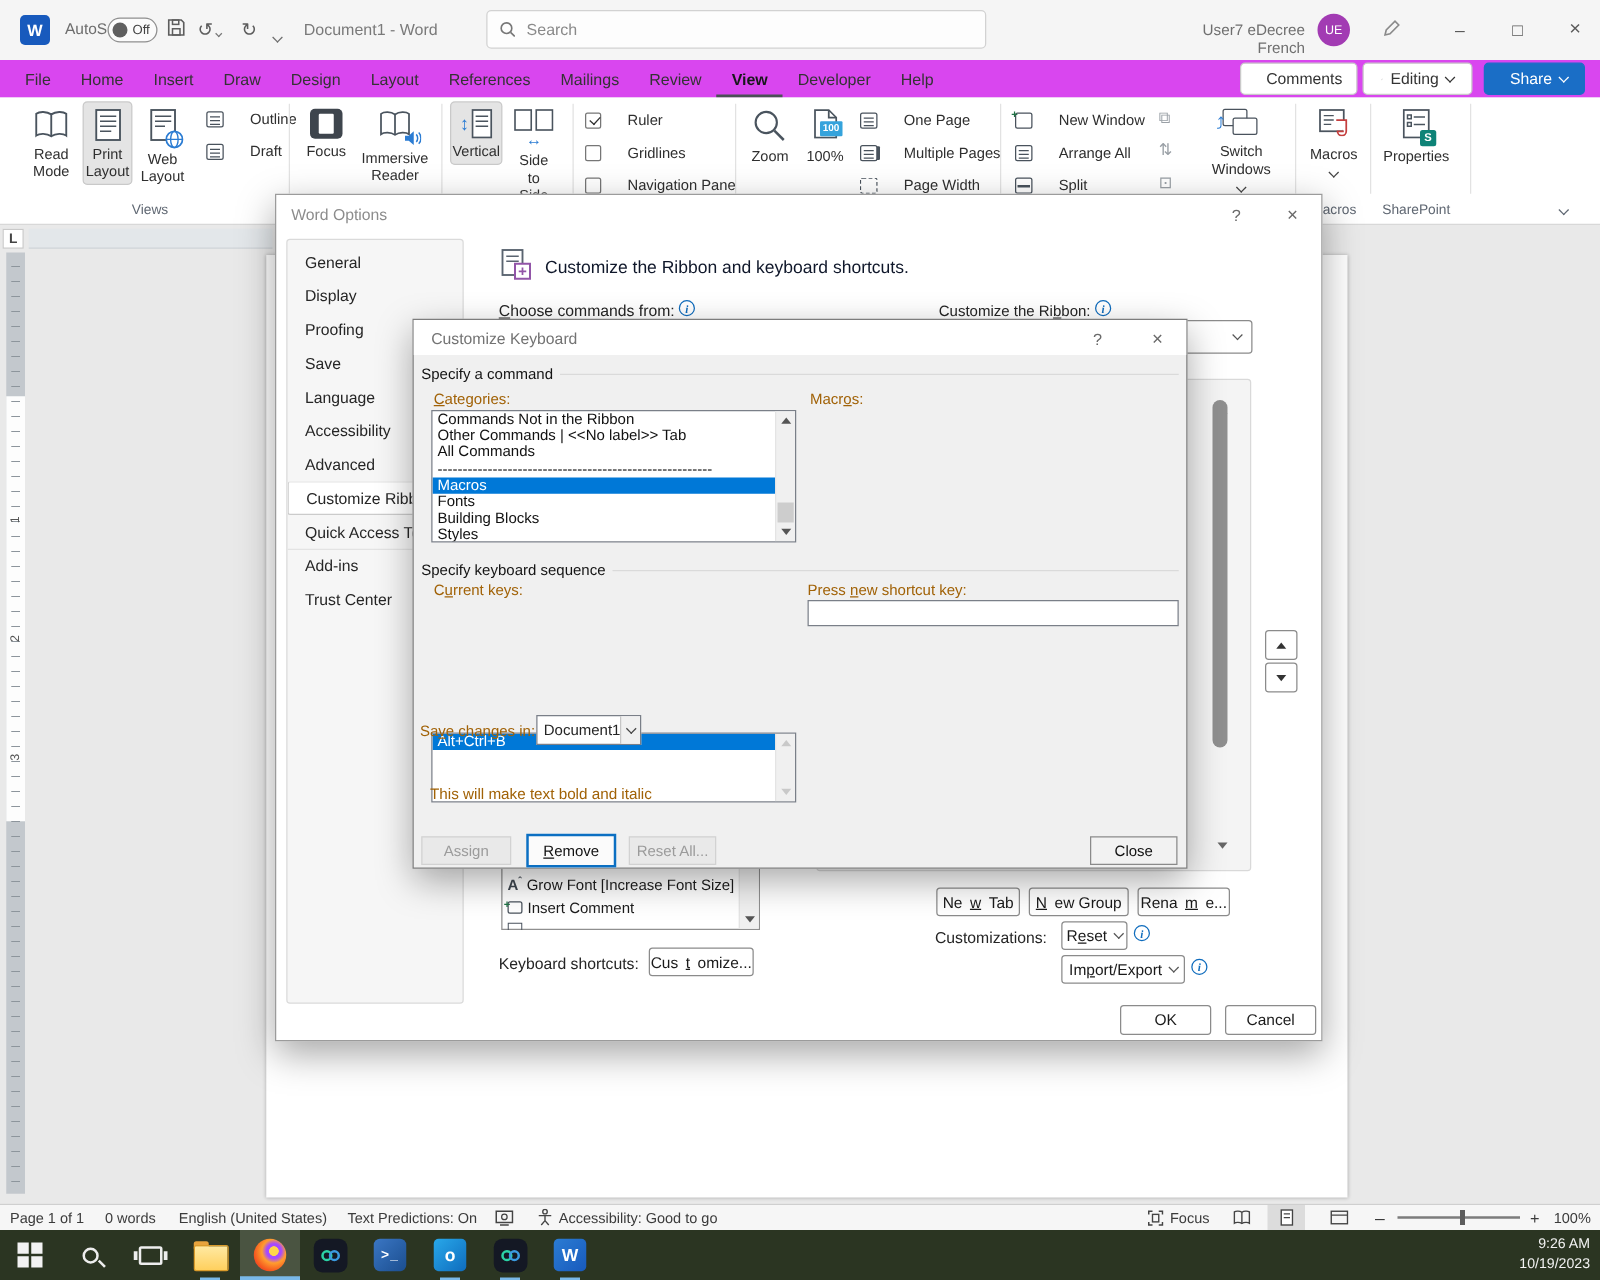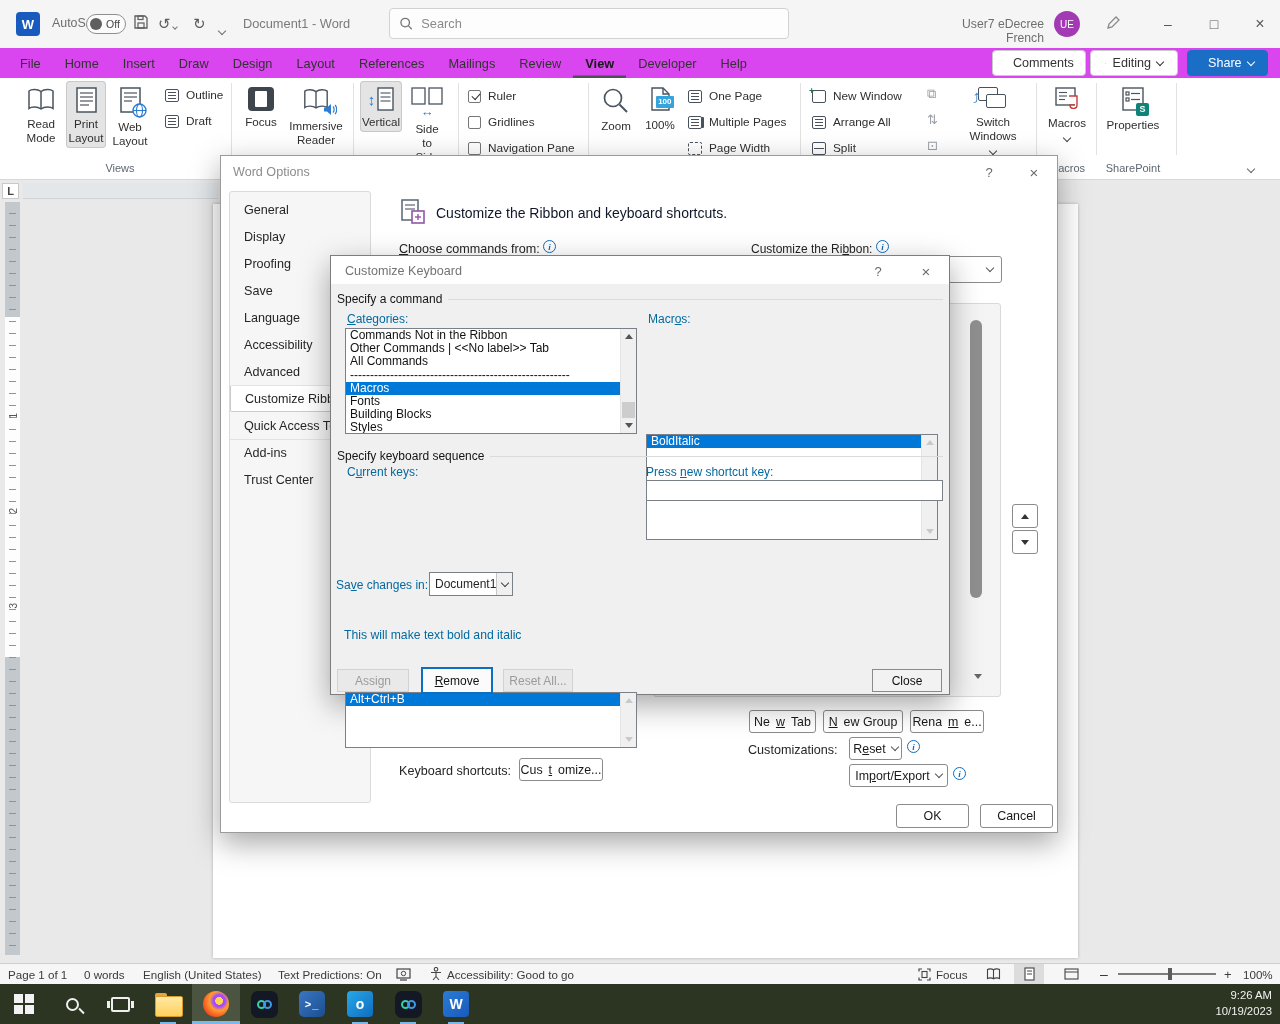--- a/index.html
+++ b/index.html
@@ -36,21 +36,21 @@
   .sharebtn{background:#1a6ec6;border-color:#1a6ec6;color:#fff}
   .chev{width:6px;height:6px;border-right:1.5px solid currentColor;border-bottom:1.5px solid currentColor;
     transform:rotate(45deg);display:inline-block;margin-top:-3px;flex:none}
   
   .ribbon{position:absolute;left:0;top:78px;width:1280px;height:102px;background:#fff;border-bottom:1px solid #d8d8d8}
   .gdiv{position:absolute;top:5px;height:72px;width:1px;background:#e2e2e2}
   .glabel{position:absolute;top:84px;font-size:11px;color:#5f6772;text-align:center;white-space:nowrap}
   .bigb{position:absolute;top:3px;border-radius:4px;display:flex;flex-direction:column;align-items:center;
     justify-content:flex-start;gap:4px;padding:6px 5px 3px;font-size:11.6px;line-height:1.22;color:#2f2f2f;text-align:center}
   .bigb.sel{background:#e4e4e4;box-shadow:inset 0 0 0 1px #c9c9c9}
-  .srow{position:absolute;display:flex;align-items:center;gap:7px;font-size:11.8px;color:#2f2f2f;white-space:nowrap}
+  .srow{position:absolute;display:flex;align-items:flex-end;gap:21px;font-size:11.8px;color:#2f2f2f;white-space:nowrap}
   .mi{width:14px;height:13px;border:1.3px solid #49525c;border-radius:2px;background:#fff;position:relative;flex:none}
   .mi.l::after{content:"";position:absolute;left:2px;right:2px;top:2.5px;height:1.2px;background:#49525c;
     box-shadow:0 3px 0 #49525c,0 6px 0 #49525c}
   .cbx{width:13px;height:13px;border:1px solid #767676;border-radius:2px;background:#fff;position:relative;flex:none}
   .cbx.on::after{content:"";position:absolute;left:2.5px;top:2px;width:7px;height:4px;
     border-left:1.6px solid #2f2f2f;border-bottom:1.6px solid #2f2f2f;transform:rotate(-48deg)}
   .fico{width:26px;height:24px;background:#3e454d;border-radius:4px;position:relative}
   .fico::after{content:"";position:absolute;left:7px;top:4px;width:12px;height:16px;background:#fff;border-radius:1px}
   .chip100{position:absolute;right:-4px;bottom:6px;background:#35a3dc;color:#fff;font-size:8px;font-weight:700;
     padding:1px 2px;border-radius:1px}
@@ -87,21 +87,21 @@
   .sbar{position:absolute;right:0;top:0;bottom:0;width:16px;background:#f0f0f0;border-left:1px solid #e4e4e4}
   .sbtn{position:absolute;left:0;width:15px;height:15px;display:flex;align-items:center;justify-content:center}
   .tri-u{width:0;height:0;border-left:4px solid transparent;border-right:4px solid transparent;border-bottom:5px solid #555}
   .tri-d{width:0;height:0;border-left:4px solid transparent;border-right:4px solid transparent;border-top:5px solid #555}
   .tri-dis .tri-u{border-bottom-color:#c9c9c9}.tri-dis .tri-d{border-top-color:#c9c9c9}
   .thumb{position:absolute;left:1px;width:13px;background:#cdcdcd}
   .ck{left:330px;top:255px;width:620px;height:440px;background:#f0f0f0;border:1px solid #7d7d7d}
   .cktitle{position:absolute;left:0;top:0;right:0;height:28px;background:#fff}
   .grp{position:absolute;display:flex;align-items:center;gap:6px;font-size:12px;color:#141414}
   .grp::after{content:"";flex:1;height:1px;background:#dadada}
-  .lbl{position:absolute;font-size:12px;color:#0369a1;white-space:nowrap}
+  .lbl{position:absolute;font-size:12px;color:#a16207;white-space:nowrap}
   .kbtn{position:absolute;background:#f2f2f2;border:1px solid #8a8a8a;font-size:12px;color:#111;
     display:flex;align-items:center;justify-content:center}
   .kbtn.dis{background:#e9e9e9;border-color:#d2d2d2;color:#9b9b9b}
   .kbtn.foc{border:2px solid #0b6fc2;background:#fbfbfb}
   .tinput{position:absolute;background:#fff;border:1px solid #7a7f88;font-size:12px;padding:0 4px;font-family:inherit;outline:none}
   .combo{position:absolute;background:#fff;border:1px solid #7a7f88;display:flex;align-items:center;font-size:12px}
   .combo .tx{padding-left:5px;flex:1}
   .combo .db{width:18px;align-self:stretch;background:#f0f0f0;border-left:1px solid #c5c5c5;display:flex;
     align-items:center;justify-content:center;color:#444}
   
@@ -589,34 +589,20 @@
             <span class="tri-u"></span>
           </div>
         <div class="thumb" style="top:73px;height:16px"></div>
         <div class="sbtn" style="bottom:0">
             <span class="tri-d"></span>
           </div>
       </div>
     </div>
 
     <div class="lbl" style="left:317px;top:56px">Macr<u>o</u>s:</div>
-    <div class="lb abs" style="left:315px;top:72px;width:292px;height:106px">
-      <div style="margin-right:16px">
-
-      <div class="it selected">BoldItalic</div>
-        </div>
-      <div class="sbar tri-dis">
-        <div class="sbtn" style="top:0">
-            <span class="tri-u"></span>
-          </div>
-        <div class="sbtn" style="bottom:0">
-            <span class="tri-d"></span>
-          </div>
-      </div>
-    </div>
 
     <div class="grp" style="left:6px;top:193px;width:606px">
       <span>Specify keyboard sequence</span>
     </div>
 
     <div class="lbl" style="left:16px;top:209px">C<u>u</u>rrent keys:</div>
     <div class="lb abs" style="left:14px;top:224px;width:292px;height:56px">
       <div style="margin-right:16px">
 
       <div class="it selected">Alt+Ctrl+B</div>

